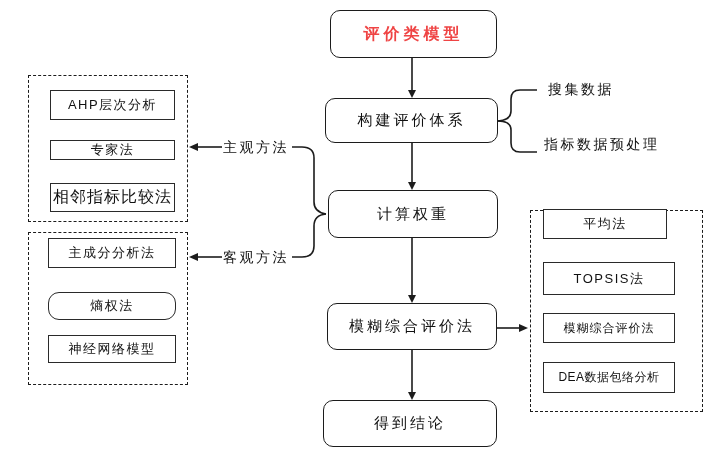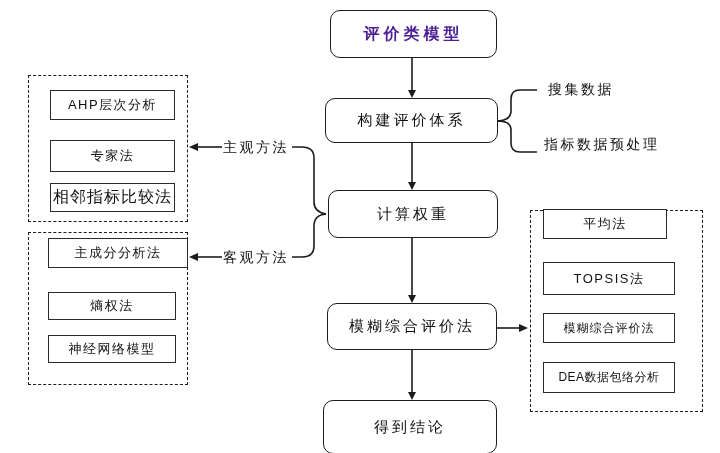--- a/index.html
+++ b/index.html
@@ -96,55 +96,55 @@
       <path d="M292,147 L302,147 Q314,147 314,158 L314,202 Q314,212 326,214"></path>
       <path d="M292,257 L302,257 Q314,257 314,246 L314,226 Q314,215 326,214"></path>
     </g>
     <g>
       <path d="M537,90 L520,90 Q511,90 511,99 L511,111 Q511,120 498,121"></path>
       <path d="M537,152 L520,152 Q511,152 511,143 L511,130 Q511,121 498,121"></path>
     </g>
   </svg>
 
   <div class="flow-box title" style="left:330px; top:10px; width:167px; height:48px;">
-    <span style="color: #4c1d95;">评价类模型</span>
+    <span style="color: #ef4444;">评价类模型</span>
   </div>
 
   <div class="flow-box" style="left:325px; top:98px; width:173px; height:45px;">
     <span>构建评价体系</span>
   </div>
 
   <div class="flow-box" style="left:328px; top:190px; width:170px; height:48px;">
     <span>计算权重</span>
   </div>
 
   <div class="flow-box" style="left:327px; top:303px; width:170px; height:47px;">
     <span>模糊综合评价法</span>
   </div>
 
-  <div class="flow-box" style="left:323px; top:400px; width:174px; height:54px;">
+  <div class="flow-box" style="left:323px; top:400px; width:174px; height:47px;">
     <span>得到结论</span>
   </div>
 
   <div class="dashed-box" style="left:28px; top:75px; width:160px; height:147px;"></div>
   <div class="method-box" style="left:50px; top:90px; width:125px; height:30px;">
     <span>AHP层次分析</span>
   </div>
-  <div class="method-box" style="left:50px; top:140px; width:125px; height:32px;">
+  <div class="method-box" style="left:50px; top:140px; width:125px; height:20px;">
     <span>专家法</span>
   </div>
   <div class="method-box" style="left:50px; top:183px; width:125px; height:29px; font-size:16px; letter-spacing:1px;">
     <span>相邻指标比较法</span>
   </div>
 
   <div class="dashed-box" style="left:28px; top:232px; width:160px; height:153px;"></div>
-  <div class="method-box" style="left:48px; top:238px; width:140px; height:30px;align-items:center;">
+  <div class="method-box" style="left:48px; top:238px; width:128px; height:30px;align-items:center;">
     <span>主成分分析法</span>
   </div>
-  <div class="method-box" style="left:48px; top:292px; width:128px; height:28px;">
+  <div class="method-box" style="left:48px; top:292px; width:128px; height:28px;border-radius:11px;">
     <span>熵权法</span>
   </div>
   <div class="method-box" style="left:48px; top:335px; width:128px; height:28px;">
     <span>神经网络模型</span>
   </div>
 
   <div class="float-label" style="left:220px; top:139px; width:72px;">主观方法</div>
   <div class="float-label" style="left:220px; top:249px; width:72px;">客观方法</div>
 
   <div class="float-label" style="left:548px; top:81px;">搜集数据</div>

